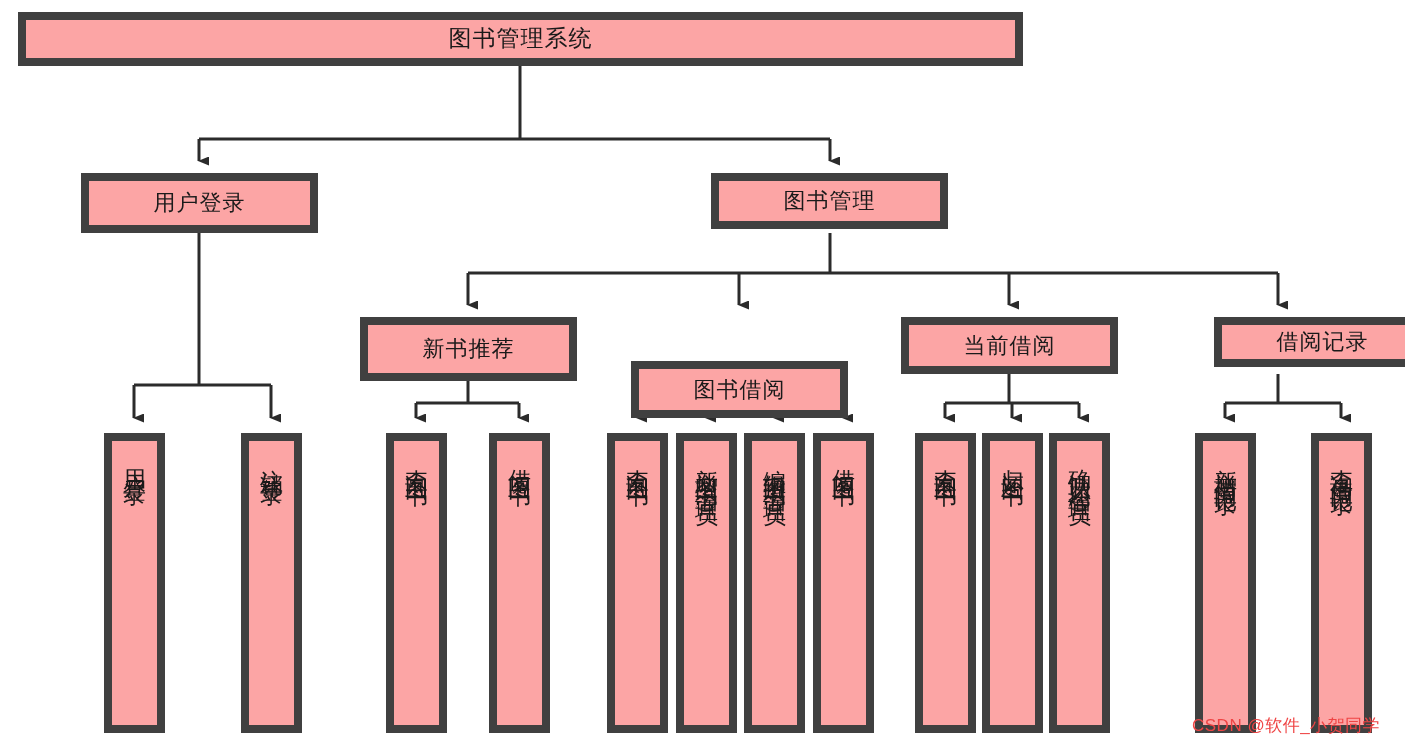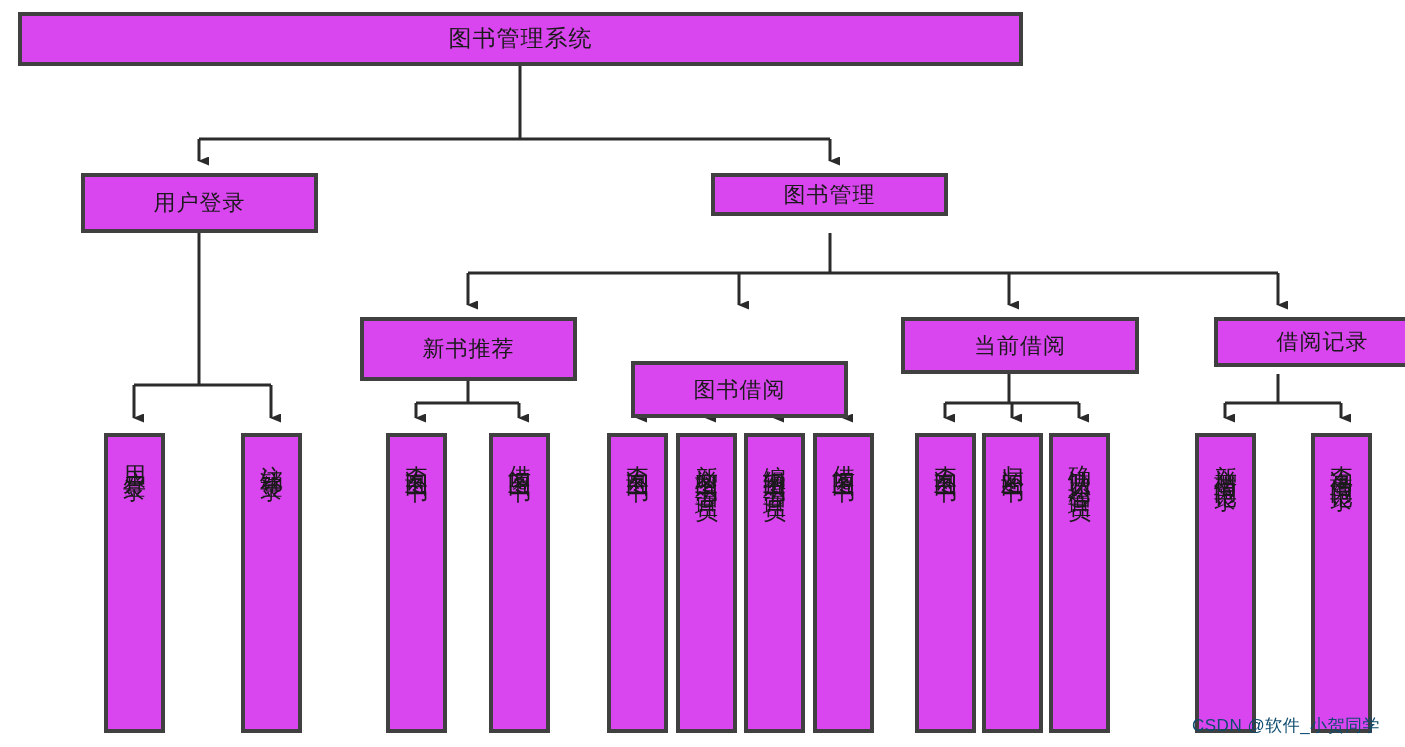--- a/index.html
+++ b/index.html
@@ -20,22 +20,22 @@
   #edges {
     position: absolute;
     left: 0;
     top: 0;
     width: 1405px;
     height: 747px;
   }
   .node {
     position: absolute;
     box-sizing: border-box;
-    border: 4px solid #404040;
-    background: #d946ef;
+    border: 8px solid #404040;
+    background: #fca5a5;
     display: flex;
     align-items: center;
     justify-content: center;
     color: #1a1a1a;
     z-index: 2;
   }
   .node .label {
     display: block;
     text-align: center;
     line-height: 1.18;
@@ -60,21 +60,21 @@
     font-size: 23px;
     letter-spacing: 5px;
     line-height: 1;
     white-space: nowrap;
   }
   #watermark {
     position: absolute;
     left: 1192px;
     top: 714px;
     font-size: 17px;
-    color: #0c4a6e;
+    color: #ef4444;
     white-space: nowrap;
     z-index: 5;
     letter-spacing: 0.5px;
   }
 </style>
 </head>
 <body>
 
 <div id="canvas">
 
@@ -129,33 +129,33 @@
   </svg>
 
   <div class="node h root" style="left:18px; top:12px; width:1005px; height:54px;">
     <span class="label">图书管理系统</span>
   </div>
 
   <div class="node h" style="left:81px; top:173px; width:237px; height:60px;">
     <span class="label">用户登录</span>
   </div>
 
-  <div class="node h" style="left:711px; top:173px; width:237px; height:43px;">
+  <div class="node h" style="left:711px; top:173px; width:237px; height:56px;">
     <span class="label">图书管理</span>
   </div>
 
   <div class="node h" style="left:360px; top:317px; width:217px; height:64px;">
     <span class="label">新书推荐</span>
   </div>
 
   <div class="node h" style="left:631px; top:317px; width:217px; height:57px;margin-top:44px;">
     <span class="label">图书借阅</span>
   </div>
 
-  <div class="node h" style="left:901px; top:317px; width:238px; height:57px;align-items:center;">
+  <div class="node h" style="left:901px; top:317px; width:217px; height:57px;align-items:center;">
     <span class="label">当前借阅</span>
   </div>
 
   <div class="node h" style="left:1214px; top:317px; width:217px; height:50px;">
     <span class="label">借阅记录</span>
   </div>
 
   <div class="node v" style="left:104px; top:433px; width:61px; height:300px;">
     <span class="label">用户登录</span>
   </div>

